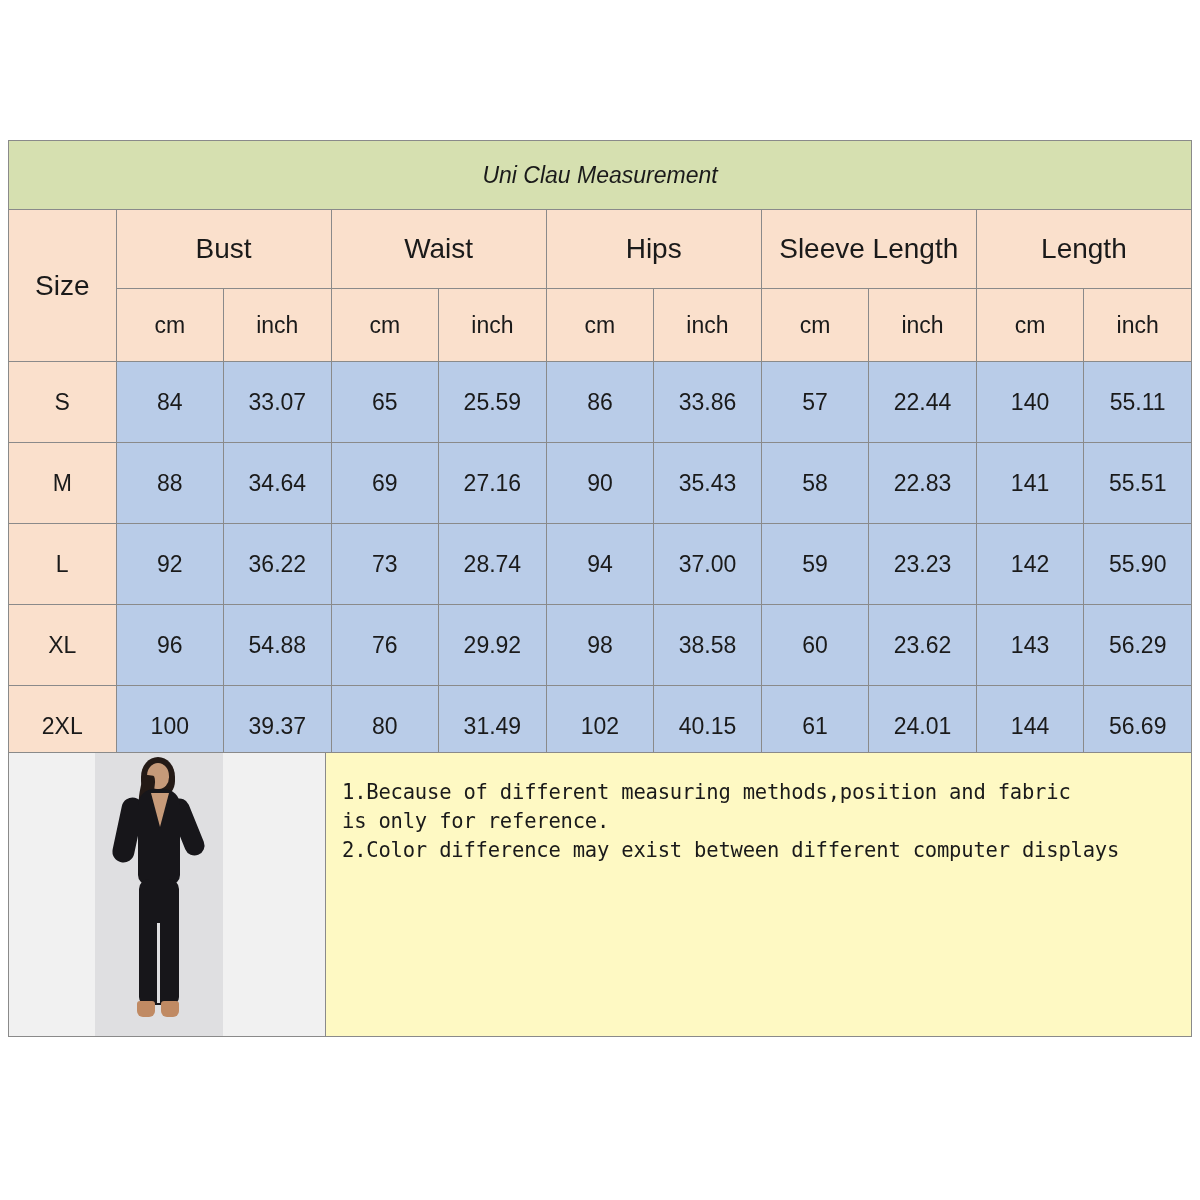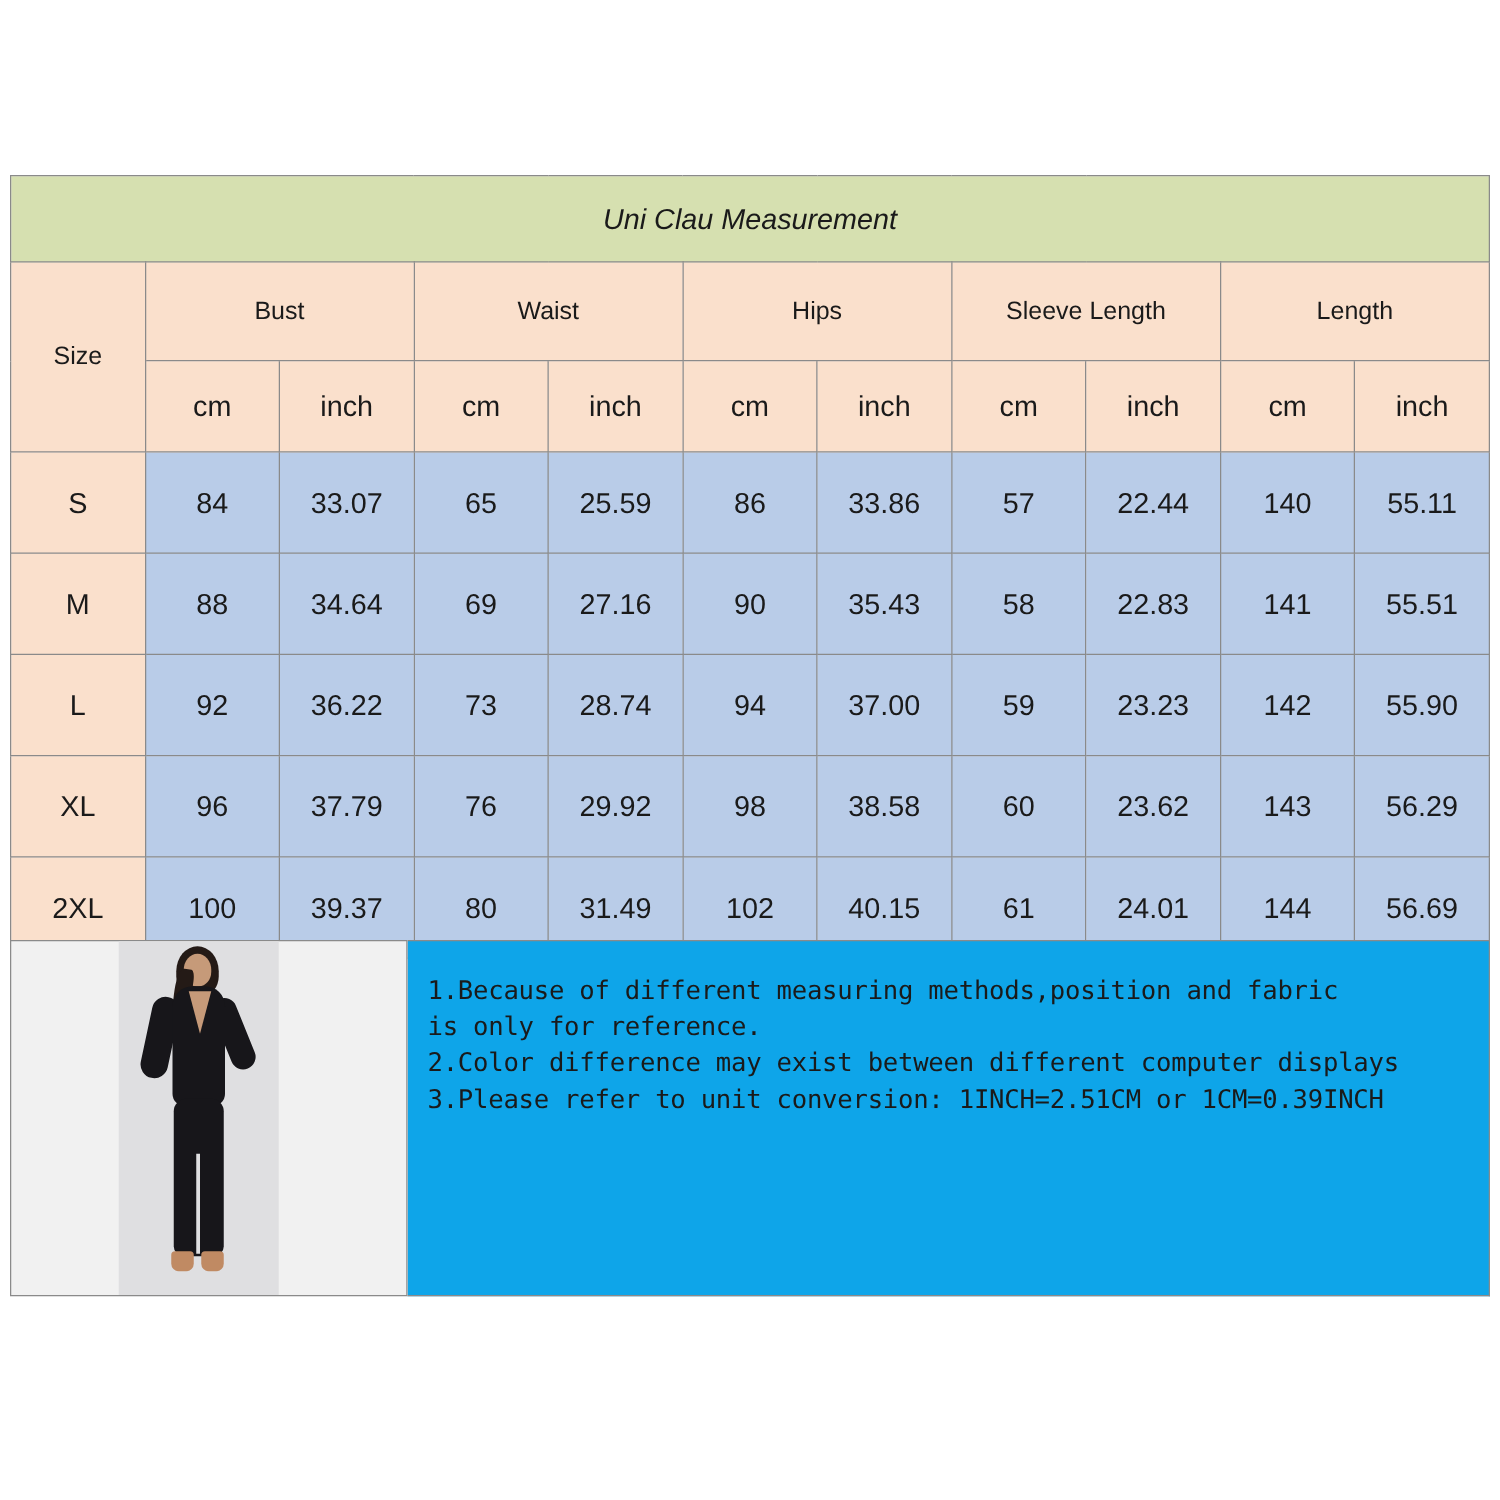--- a/index.html
+++ b/index.html
@@ -31,21 +31,21 @@
   .title-row td {
     background: #d6e0b0;
     height: 66px;
     font-size: 23px;
     color: #2b2b2b;
     font-style: italic;
   }
   .group-row td {
     background: #fae0cc;
     height: 76px;
-    font-size: 20px;
+    font-size: 28px;
   }
   .unit-row td {
     background: #fae0cc;
     height: 70px;
     font-size: 23px;
   }
   .size-cell {
     background: #fae0cc;
     font-size: 23px;
   }
@@ -73,21 +73,21 @@
     border: 1px solid #8a8a8a;
     background: #f1f1f1;
     position: relative;
     overflow: hidden;
   }
   #notes-cell {
     flex: 1;
     box-sizing: border-box;
     border: 1px solid #8a8a8a;
     border-left: none;
-    background: #0ea5e9;
+    background: #fef9c3;
     padding: 26px 22px 10px 16px;
   }
   .note {
     font-family: "DejaVu Sans Mono", monospace;
     font-size: 20.5px;
     line-height: 1.32;
     color: #1a1a1a;
     margin: 0 0 2px 0;
     letter-spacing: -0.2px;
   }
@@ -274,21 +274,21 @@
     <td class="val">94</td>
     <td class="val">37.00</td>
     <td class="val">59</td>
     <td class="val">23.23</td>
     <td class="val">142</td>
     <td class="val">55.90</td>
   </tr>
   <tr class="data-row">
     <td class="size-cell">XL</td>
     <td class="val">96</td>
-    <td class="val">37.79</td>
+    <td class="val">54.88</td>
     <td class="val">76</td>
     <td class="val">29.92</td>
     <td class="val">98</td>
     <td class="val">38.58</td>
     <td class="val">60</td>
     <td class="val">23.62</td>
     <td class="val">143</td>
     <td class="val">56.29</td>
   </tr>
   <tr class="data-row">
@@ -321,15 +321,14 @@
       <div class="legs"></div>
       <div class="leg-split"></div>
       <div class="shoe-l"></div>
       <div class="shoe-r"></div>
     </div>
   </div>
   <div id="notes-cell">
     <p class="note">1.Because of different measuring methods,position and fabric</p>
     <p class="note">is only for reference.</p>
     <p class="note">2.Color difference may exist between different computer displays</p>
-    <p class="note">3.Please refer to unit conversion: 1INCH=2.51CM or 1CM=0.39INCH</p>
   </div>
 </div>
 
 </body></html>

